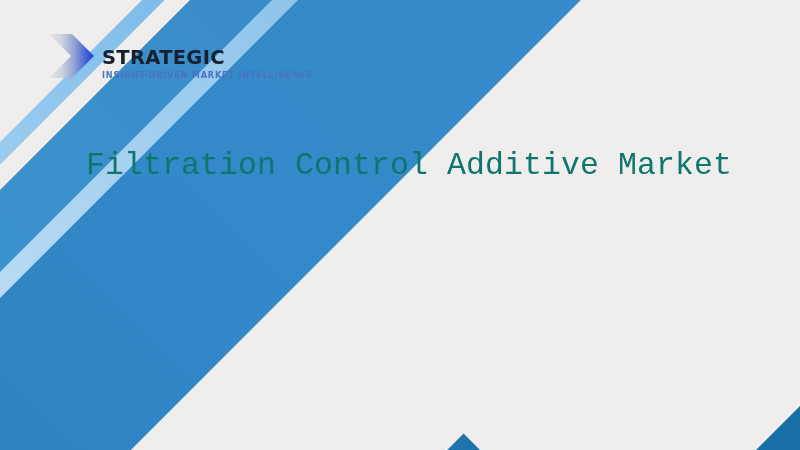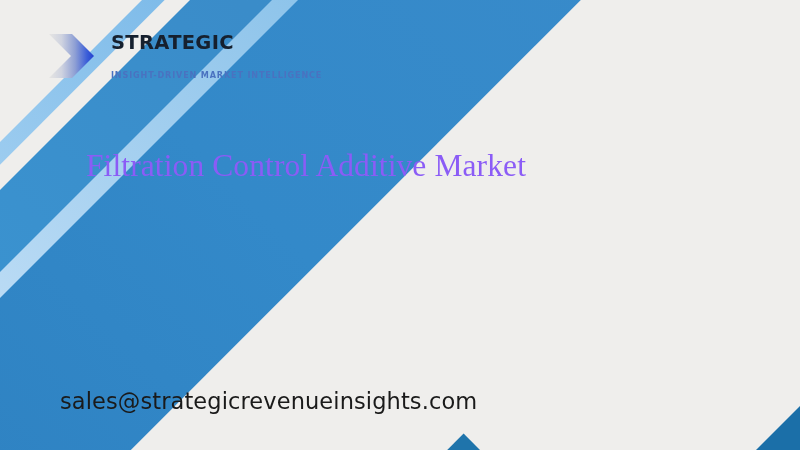--- a/index.html
+++ b/index.html
@@ -88,21 +88,21 @@
     border-bottom: 44px solid #1b6fa8;
   }
 
   
   .logo {
     position: absolute;
     left: 48px;
     top: 33px;
     display: flex;
     align-items: flex-end;
-    gap: 16px;
+    gap: 7px;
   }
   .logo-mark {
     width: 47px;
     height: 46px;
     flex: 0 0 auto;
     display: block;
   }
   .logo-text {
     display: flex;
     flex-direction: column;
@@ -115,33 +115,33 @@
     letter-spacing: 0.3px;
     line-height: 1.04;
     font-size: 19.5px;
   }
   .logo-tagline {
     font-family: "DejaVu Sans", sans-serif;
     font-size: 8.1px;
     font-weight: bold;
     color: #4a72c0;
     letter-spacing: 0.85px;
-    margin-top: 18px;
+    margin-top: 3px;
     line-height: 1;
   }
 
   
   .title {
     position: absolute;
     left: 86px;
     top: 148px;
-    font-family: Liberation Serif, serif;
+    font-family: Liberation Mono, monospace;
     font-size: 31.5px;
     font-weight: normal;
-    color: #8b5cf6;
+    color: #0f766e;
     letter-spacing: 0.1px;
     white-space: nowrap;
   }
 
   
   .email {
     position: absolute;
     left: 60px;
     top: 388px;
     font-family: "DejaVu Sans", sans-serif;
@@ -180,15 +180,14 @@
       <path d="M1 1 L24 1 L46 23 L24 45 L1 45 L23 23 Z" fill="url(#chevGrad)"></path>
     </svg>
     <div class="logo-text">
       <div class="logo-line1">STRATEGIC</div>
       <div class="logo-tagline">INSIGHT-DRIVEN MARKET INTELLIGENCE</div>
     </div>
   </div>
 
   <div class="title">Filtration Control Additive Market</div>
 
-  <div class="email">sales@strategicrevenueinsights.com</div>
 
 </div>
 
 </body></html>

